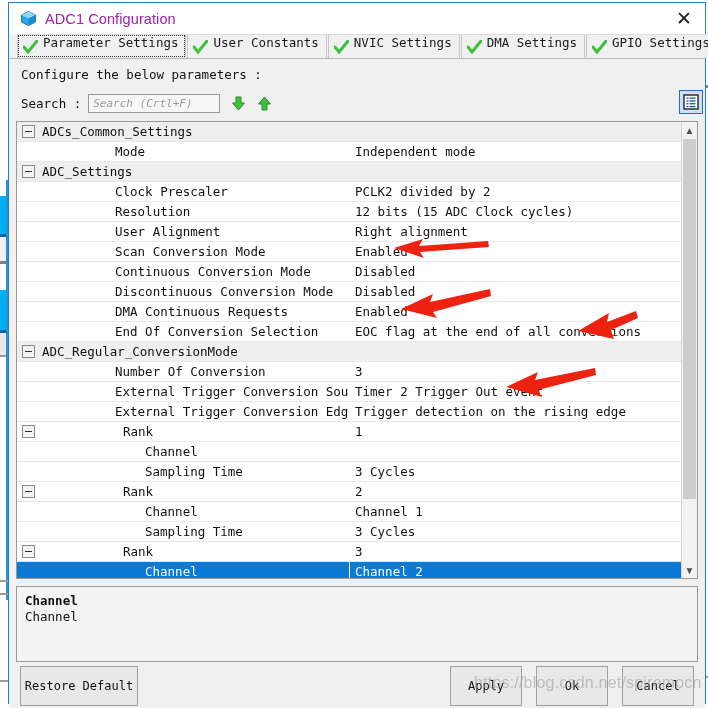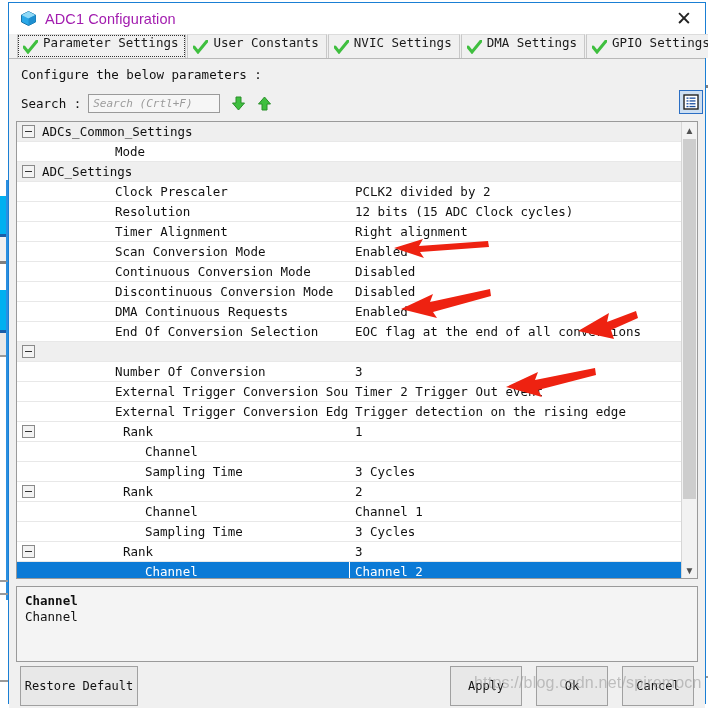--- a/index.html
+++ b/index.html
@@ -433,20 +433,21 @@
             <span class="expander"></span>
             <span class="name-text" style="margin-left:7px">ADCs_Common_Settings</span>
           </div>
           <div class="cell-value"></div>
         </div>
 
         <div class="row">
           <div class="cell-name">
             <span class="name-text" style="margin-left:98px">Mode</span>
           </div>
+          <div class="cell-value">Independent mode</div>
         </div>
 
         <div class="row group">
           <div class="cell-name">
             <span class="expander"></span>
             <span class="name-text" style="margin-left:7px">ADC_Settings</span>
           </div>
           <div class="cell-value"></div>
         </div>
 
@@ -459,21 +460,21 @@
 
         <div class="row">
           <div class="cell-name">
             <span class="name-text" style="margin-left:98px">Resolution</span>
           </div>
           <div class="cell-value">12 bits (15 ADC Clock cycles)</div>
         </div>
 
         <div class="row">
           <div class="cell-name">
-            <span class="name-text" style="margin-left:98px">Timer Alignment</span>
+            <span class="name-text" style="margin-left:98px">User Alignment</span>
           </div>
           <div class="cell-value">Right alignment</div>
         </div>
 
         <div class="row">
           <div class="cell-name">
             <span class="name-text" style="margin-left:98px">Scan Conversion Mode</span>
           </div>
           <div class="cell-value">Enabled</div>
         </div>
@@ -502,20 +503,21 @@
         <div class="row">
           <div class="cell-name">
             <span class="name-text" style="margin-left:98px">End Of Conversion Selection</span>
           </div>
           <div class="cell-value">EOC flag at the end of all conversions</div>
         </div>
 
         <div class="row group">
           <div class="cell-name">
             <span class="expander"></span>
+            <span class="name-text" style="margin-left:7px">ADC_Regular_ConversionMode</span>
           </div>
           <div class="cell-value"></div>
         </div>
 
         <div class="row">
           <div class="cell-name">
             <span class="name-text" style="margin-left:98px">Number Of Conversion</span>
           </div>
           <div class="cell-value">3</div>
         </div>

